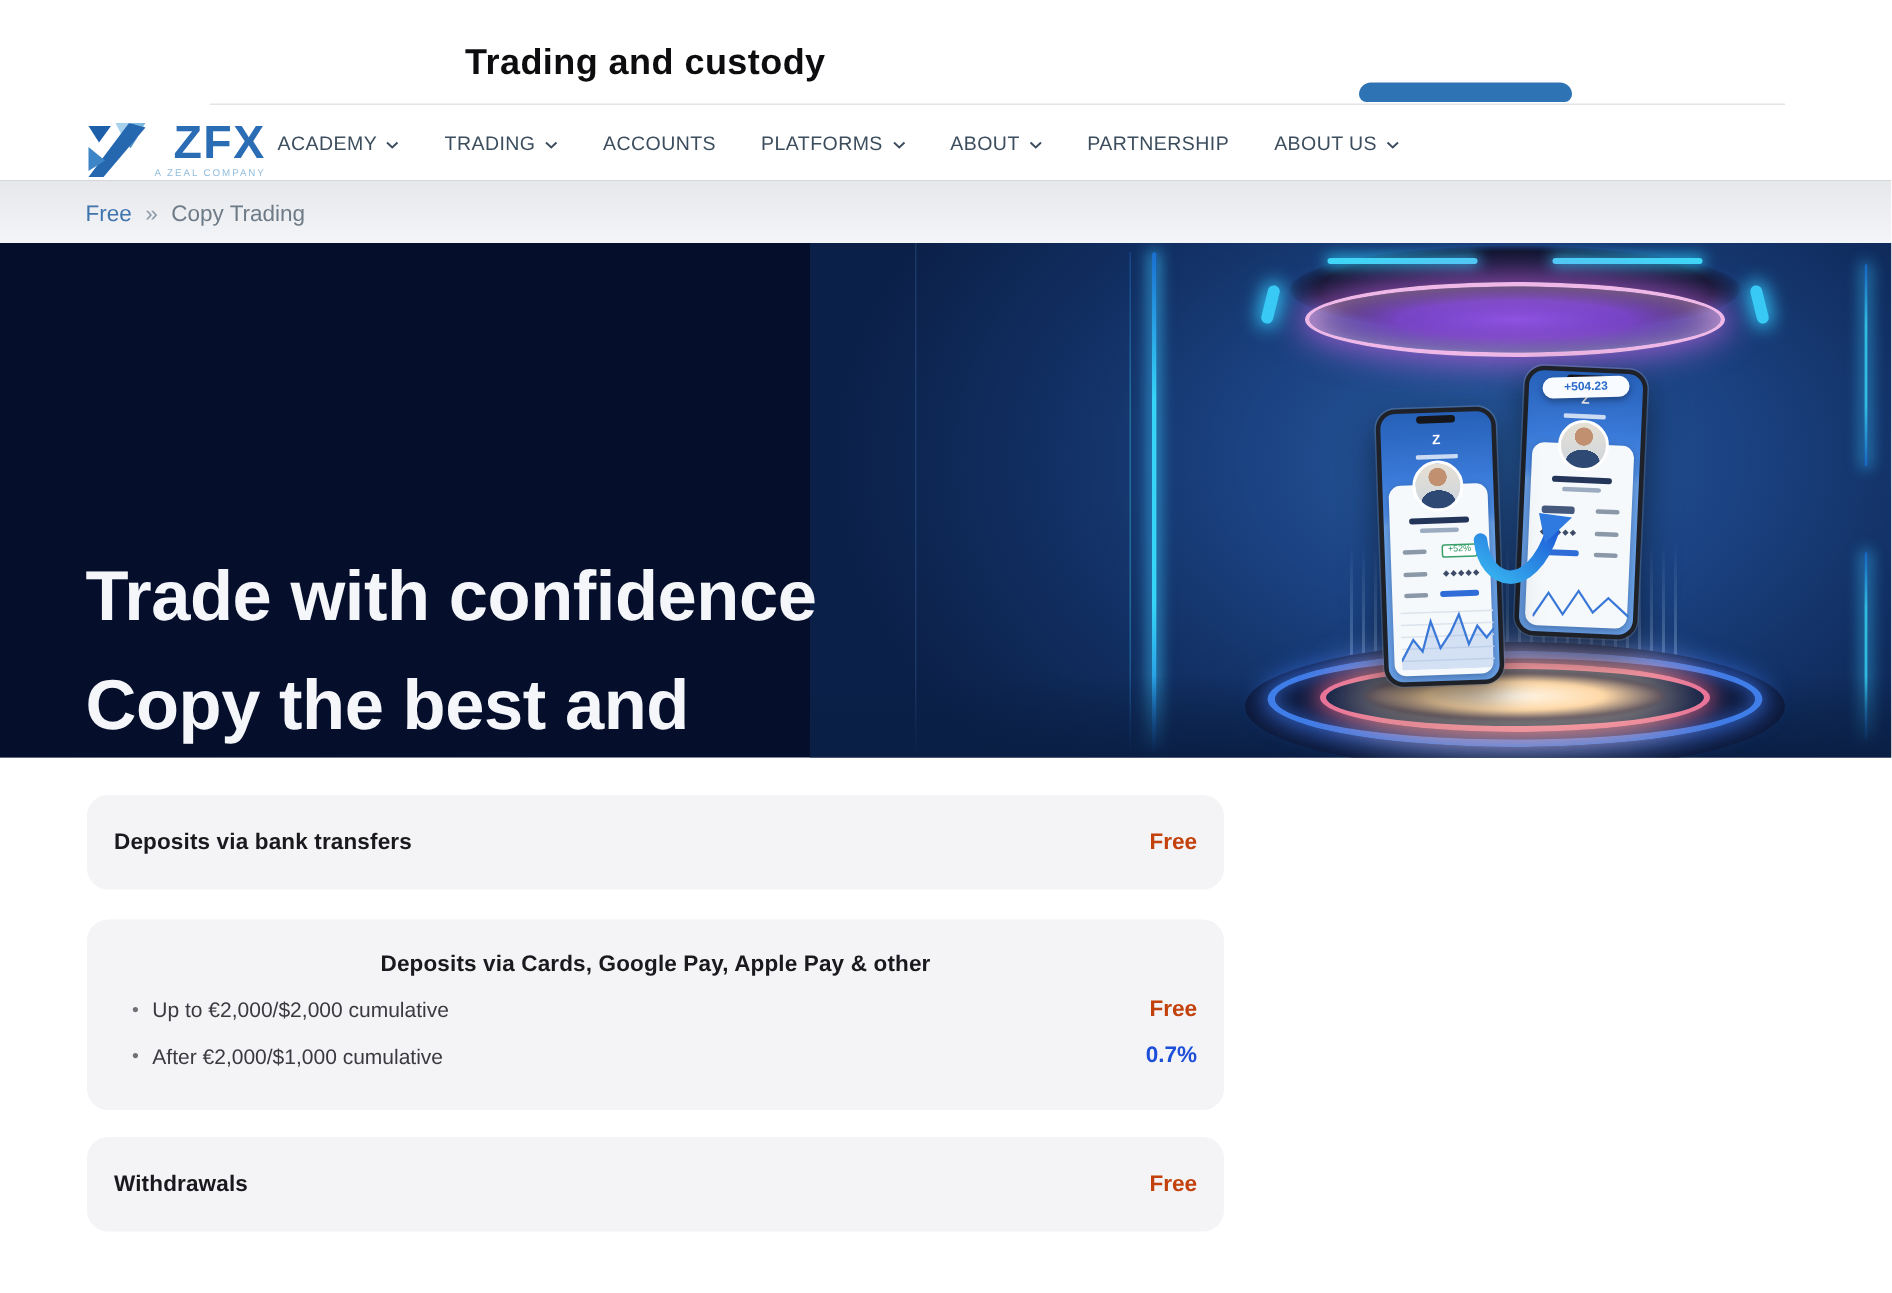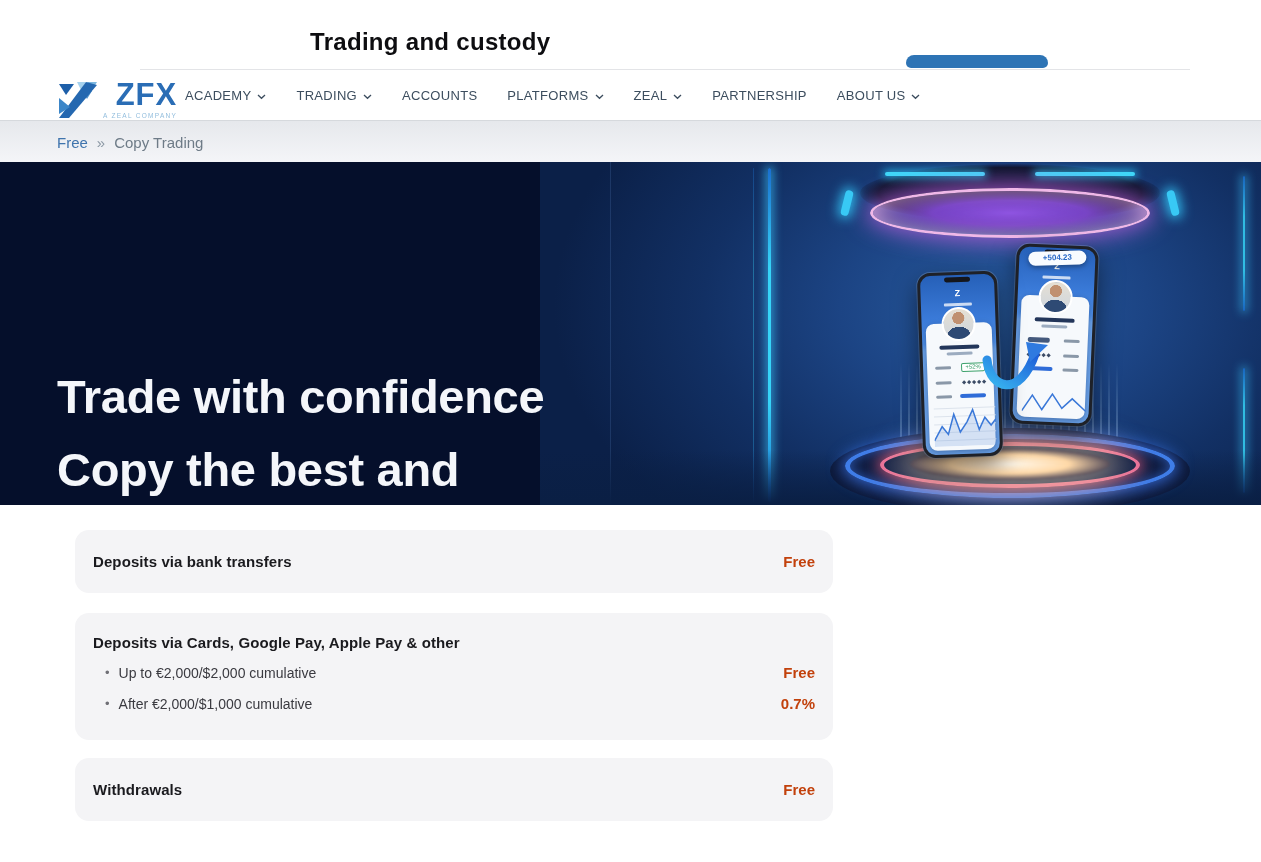--- a/index.html
+++ b/index.html
@@ -87,26 +87,26 @@
   .bar-dark { width:22px; height:5px; background:#44597c; border-radius:2px; }
   .stars { display:flex; gap:2px; }
   .stars i { width:3px; height:3px; background:#3c4c66; transform:rotate(45deg); }
   .bar-blue { width:26px; height:4px; background:#2f6cd8; border-radius:2px; }
   .pchart { position:absolute; left:5px; right:5px; bottom:4px; }
   .float-badge { position:absolute; top:6px; left:50%; transform:translateX(-50%) rotate(-4deg); width:58px; height:14px; background:#f8fbff; border-radius:7px;
     box-shadow:0 2px 5px rgba(0,0,0,.35); color:#2a6ac8; font-size:8px; font-weight:700; text-align:center; line-height:14px; z-index:4; }
   .arrow-svg { position:absolute; left:440px; top:170px; z-index:4; }
 
   
-  .fee-card { position:absolute; left:75px; width:758px; background:#f4f4f6; border-radius:14px; }
+  .fee-card { position:absolute; left:58px; width:758px; background:#f4f4f6; border-radius:14px;text-align:center; }
   .fee-flex { display:flex; align-items:center; justify-content:space-between; padding:0 18px; height:100%; }
   .fee-title { font-size:15px; font-weight:700; color:#1a1a1e; letter-spacing:.1px; }
   .fee-value { font-size:15px; font-weight:700; }
   .v-free { color:#c2410c; }
-  .v-rate { color:#c2410c; }
+  .v-rate { color:#1d4ed8; }
   .card-multi { padding:21px 18px 0 18px; }
   .fee-sub-row { display:flex; justify-content:space-between; align-items:center; margin:12px 0 0 12px; height:19px; }
   .sub-left { display:flex; align-items:center; }
   .bullet { color:#707076; font-size:13px; margin-right:9px; }
   .sub-label { font-size:14px; color:#3a3a40; }
 </style>
 </head>
 <body>
 
 <div id="screen">
@@ -148,21 +148,21 @@
     <div class="nav-item">
       <span>ACCOUNTS</span>
     </div>
     <div class="nav-item">
       <span>PLATFORMS</span>
       <span><svg width="9" height="6">
             <path d="M1 1 L4.5 4.3 L8 1" stroke="#3c4d5e" fill="none" stroke-width="1.3"></path>
           </svg></span>
     </div>
     <div class="nav-item">
-      <span>ZEAL</span>
+      <span>ABOUT</span>
       <span><svg width="9" height="6">
             <path d="M1 1 L4.5 4.3 L8 1" stroke="#3c4d5e" fill="none" stroke-width="1.3"></path>
           </svg></span>
     </div>
     <div class="nav-item">
       <span>PARTNERSHIP</span>
     </div>
     <div class="nav-item">
       <span>ABOUT US</span>
       <span><svg width="9" height="6">

